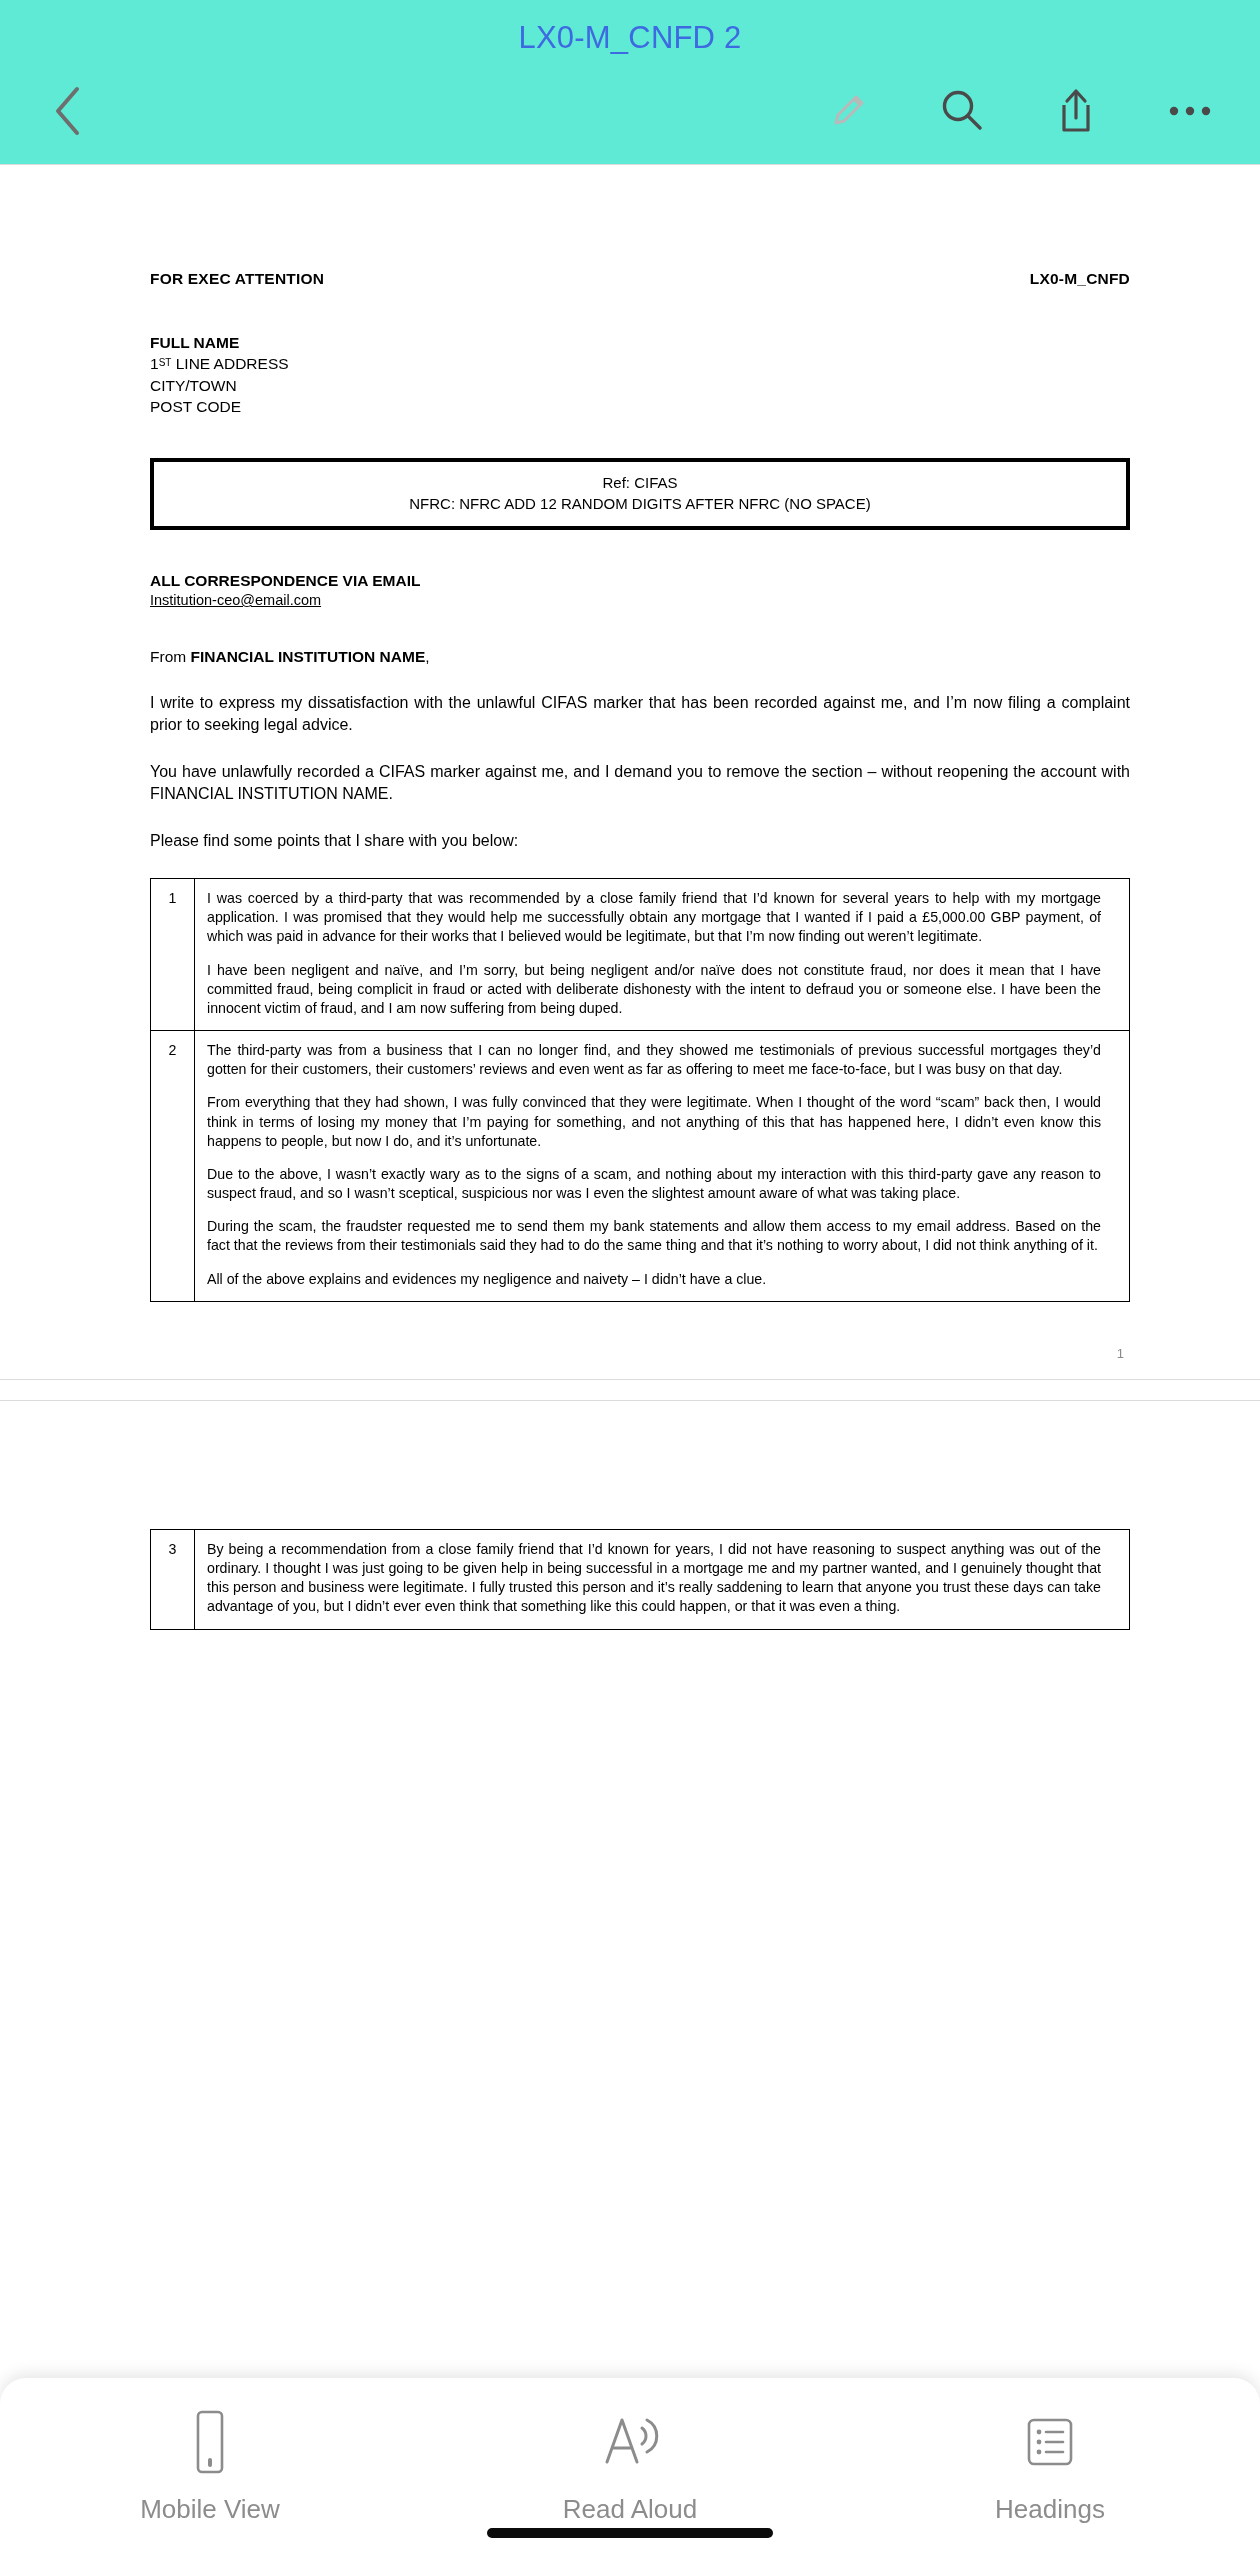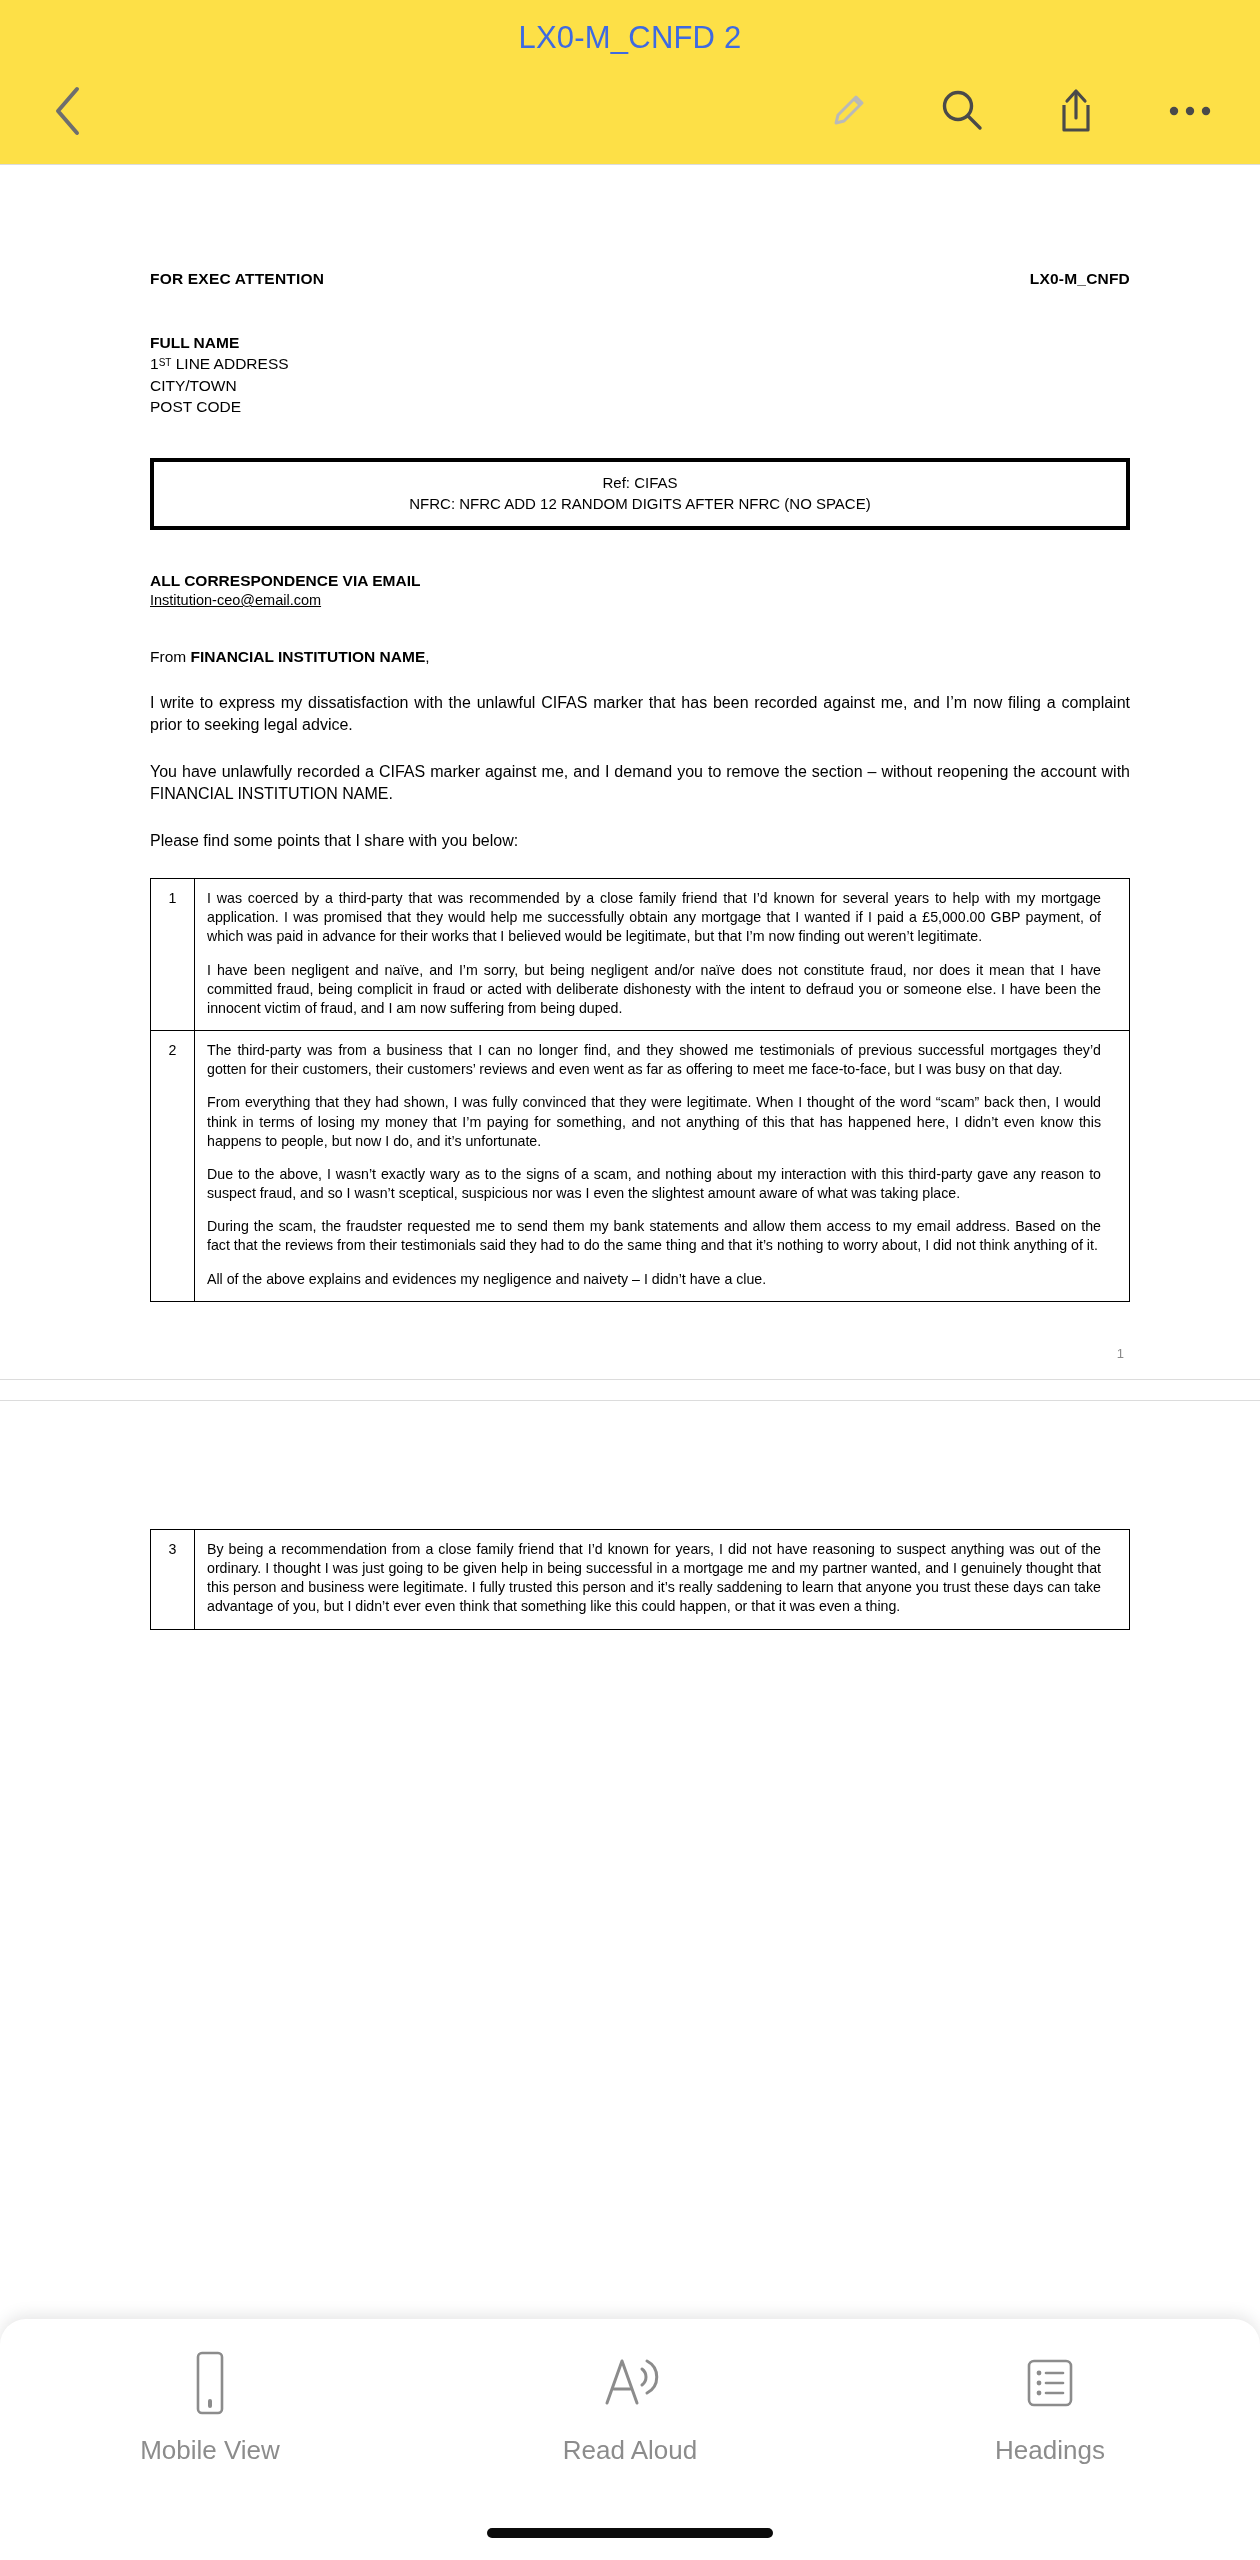--- a/index.html
+++ b/index.html
@@ -9,21 +9,21 @@
     height: 2560px;
     background: #ffffff;
     font-family: "Liberation Sans", sans-serif;
     overflow: hidden;
     position: relative;
   }
 
   
   .appbar {
     width: 100%;
-    background: #fde047;
+    background: #5eead4;
     padding-top: 14px;
   }
   .appbar-title {
     text-align: center;
     color: #3e6ae1;
     font-size: 31px;
     letter-spacing: 0.2px;
     padding: 6px 0 18px 0;
     font-weight: 400;
   }
@@ -169,21 +169,21 @@
 
   
   .page2-inner {
     padding: 102px 130px 0 150px;
   }
 
   
   .bottombar {
     position: absolute;
     left: 0; right: 0; bottom: 0;
-    height: 241px;
+    height: 182px;
     background: #ffffff;
     border-top-left-radius: 26px;
     border-top-right-radius: 26px;
     box-shadow: 0 -4px 16px rgba(0,0,0,0.10);
     display: flex;
     align-items: flex-start;
     justify-content: space-around;
     padding-top: 28px;
   }
   .bb-item {

